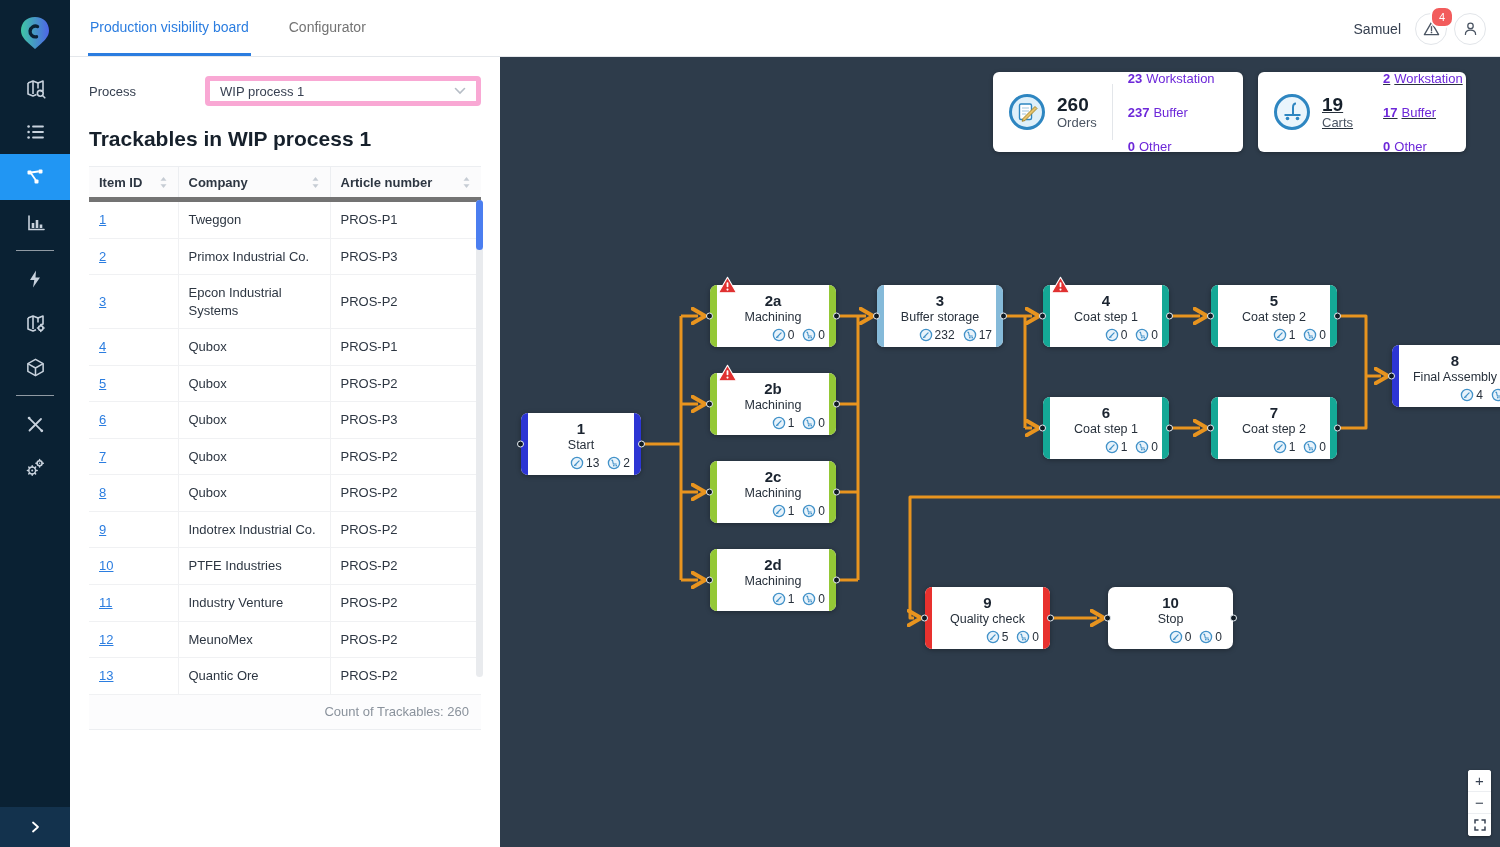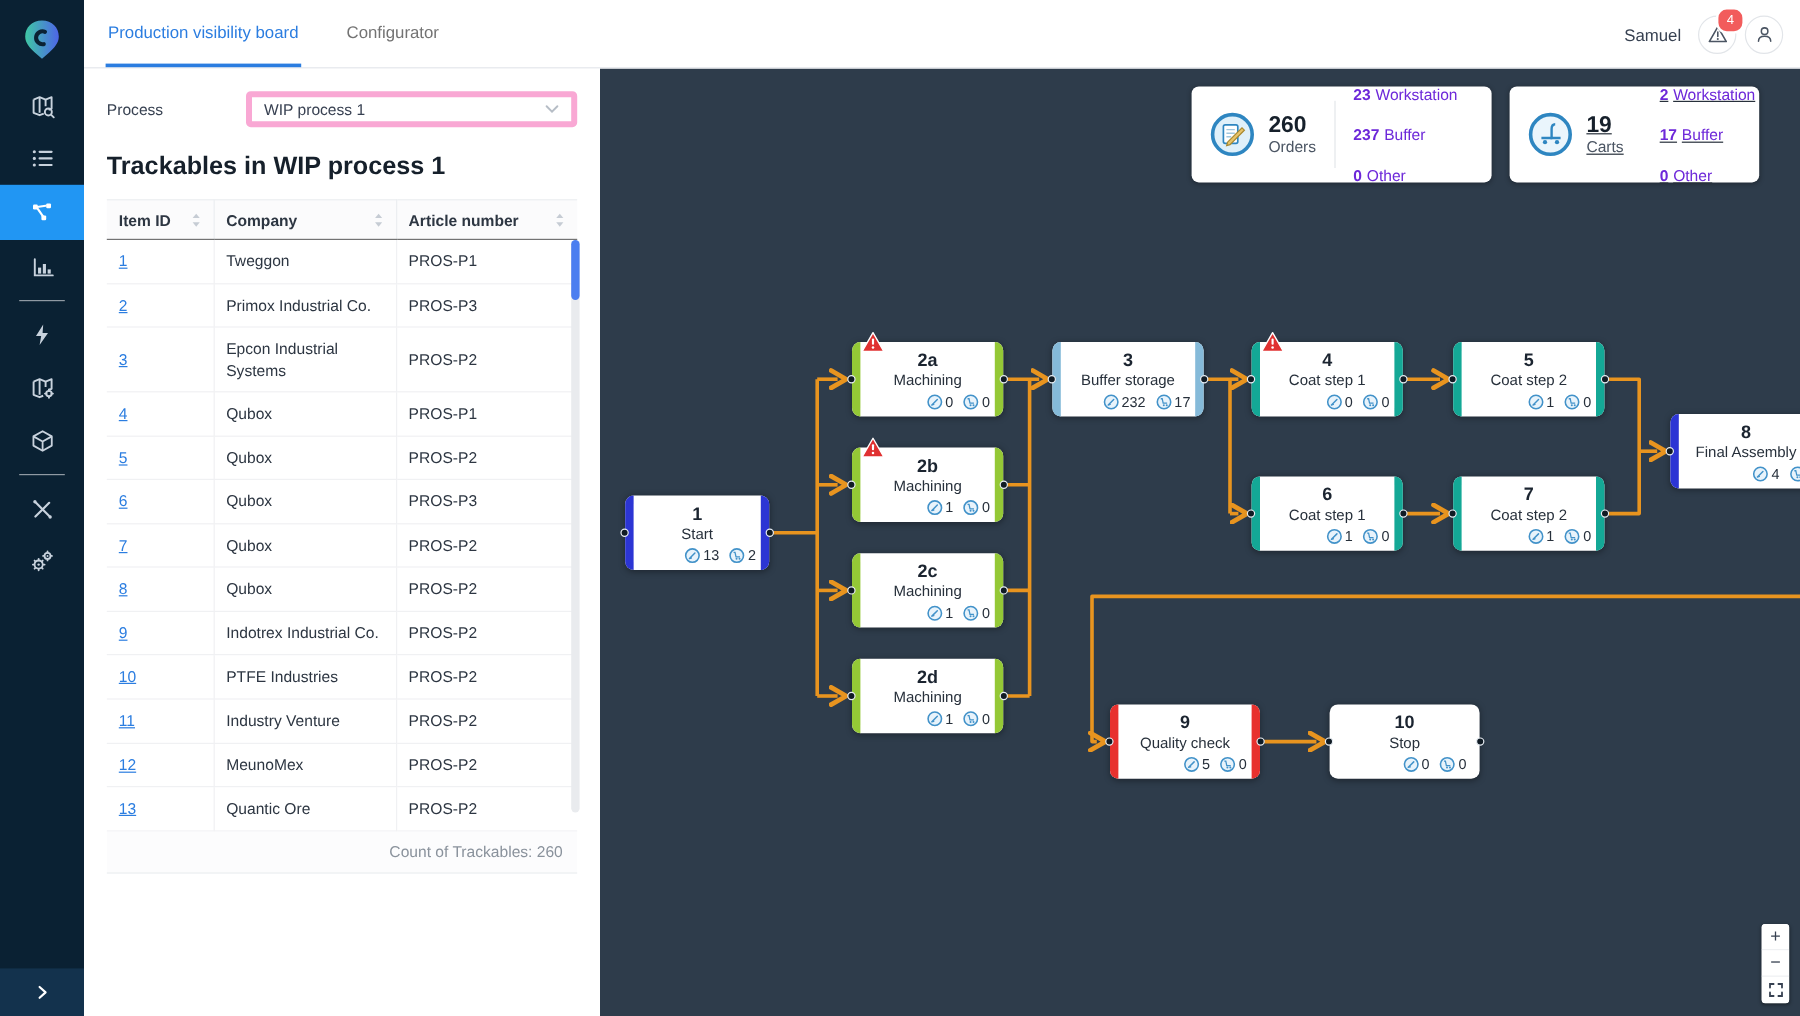--- a/index.html
+++ b/index.html
@@ -47,21 +47,21 @@
   .searchbox input{flex:1;border:none;outline:none;padding:0 10px;font-size:13px;color:#384152;
        font-family:"Liberation Sans",sans-serif;min-width:0;}
   .searchbox input::placeholder{color:#a8b0ba;}
   .search-btn{width:29px;border:none;border-left:1px solid #d6dade;background:#fff;display:flex;
        align-items:center;justify-content:center;cursor:pointer;}
   .columns-link{display:flex;align-items:center;gap:6px;color:#2b7de0;font-size:13px;cursor:pointer;}
 
   .tablewrap{margin-top:14px;position:relative;}
   table{border-collapse:collapse;table-layout:fixed;width:392px;font-size:13px;}
   thead th{height:33px;text-align:left;padding:0 10px;font-weight:700;color:#2d3642;
-       border-top:1px solid #eceef1;border-bottom:1px solid #737373;border-right:1px solid #eceef1;
+       border-top:1px solid #eceef1;border-bottom:5px solid #737373;border-right:1px solid #eceef1;
        background:#fbfbfc;cursor:pointer;box-sizing:border-box;}
   thead th:last-child{border-right:none;}
   .th-inner{display:flex;align-items:center;justify-content:space-between;}
   tbody td{padding:9px 10px;border-bottom:1px solid #f0f1f3;border-right:1px solid #f0f1f3;
        color:#2d3642;vertical-align:middle;line-height:1.35;}
   tbody td:last-child{border-right:none;}
   tbody a{color:#2b7de0;text-decoration:underline;}
   .table-footer{width:392px;height:35px;box-sizing:border-box;border-bottom:1px solid #eceef1;
        background:#fcfcfd;display:flex;align-items:center;justify-content:flex-end;
        padding-right:12px;font-size:13px;color:#8a929c;}

